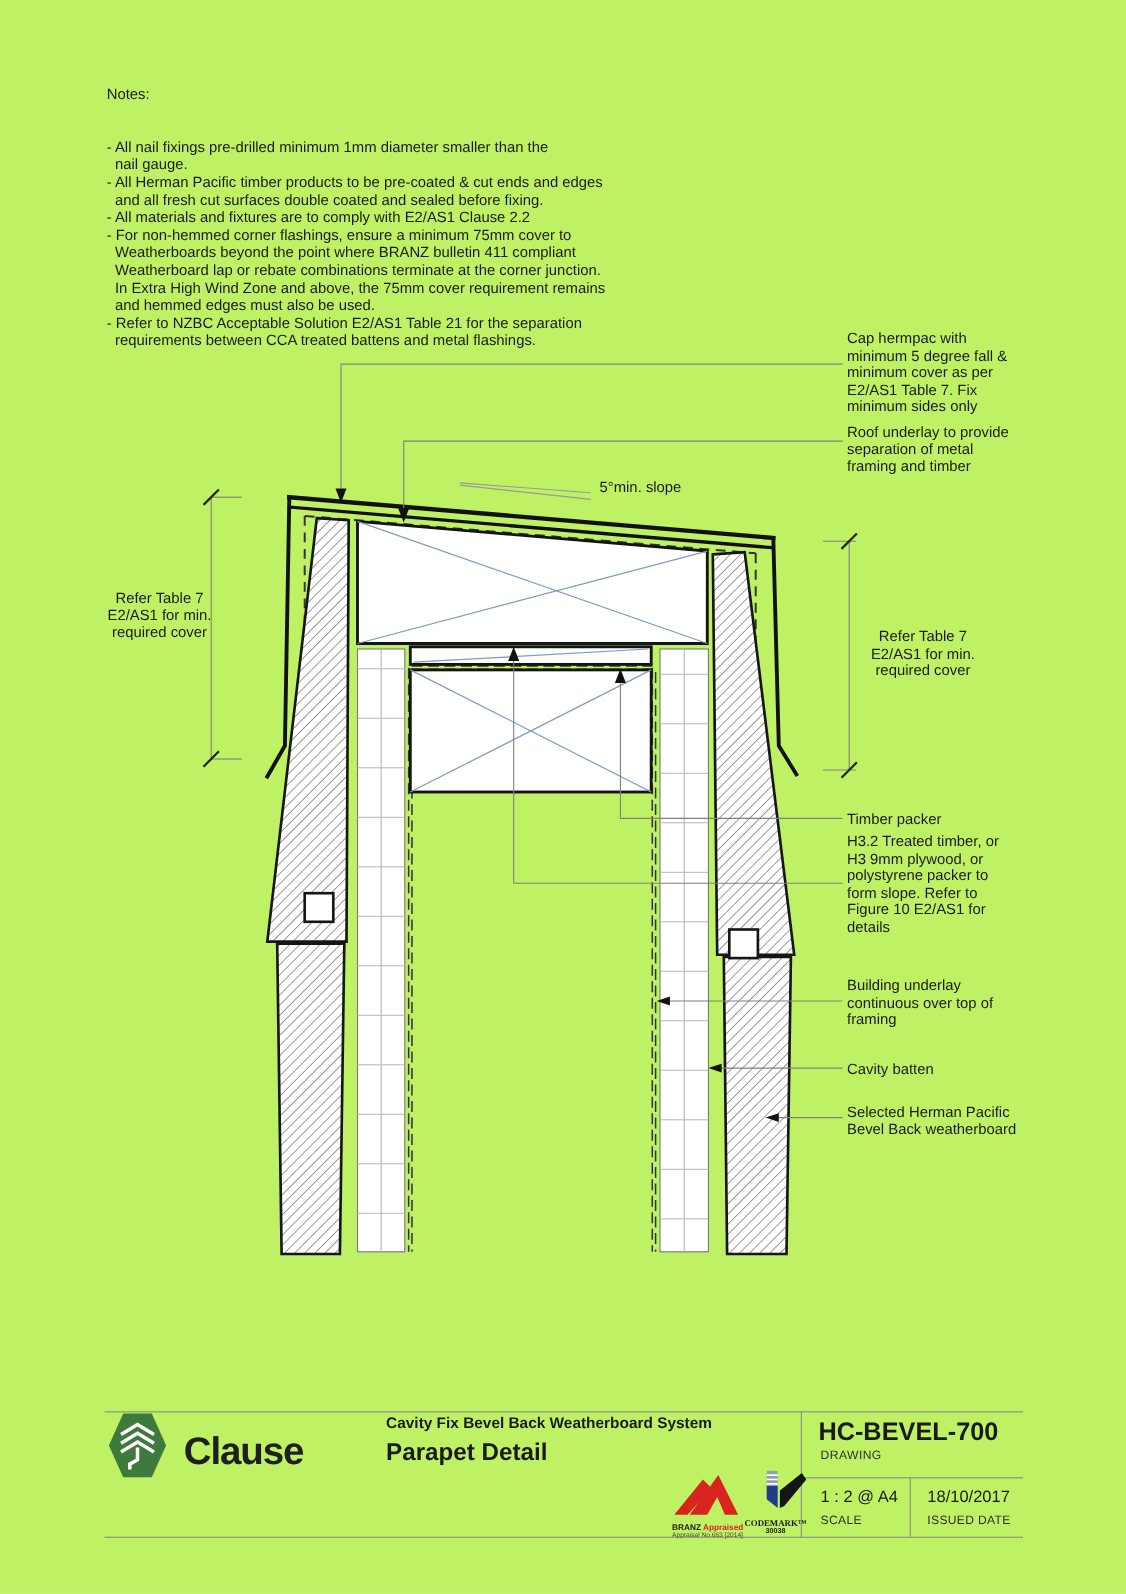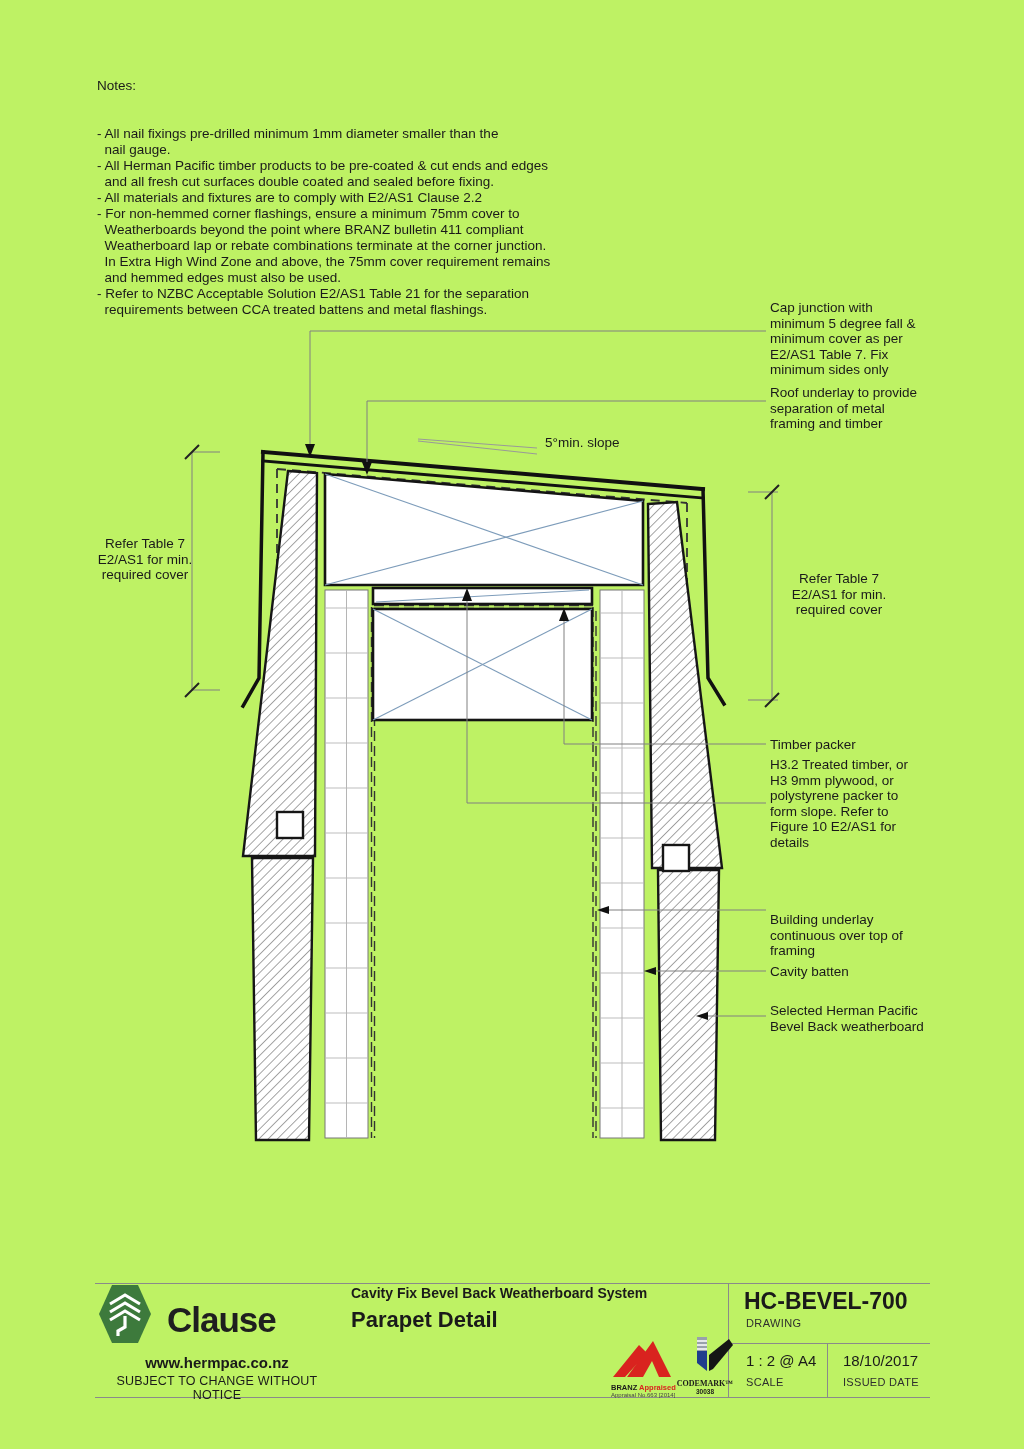--- a/index.html
+++ b/index.html
@@ -173,21 +173,21 @@
       <polygon points="708,1012 708,1020 696,1016"></polygon>
     </g>
   </svg>
 
   <div class="notes">
     <div>Notes:</div>
     <div><div>- All nail fixings pre-drilled minimum 1mm diameter smaller than the</div><div>  nail gauge.</div><div>- All Herman Pacific timber products to be pre-coated &amp; cut ends and edges</div><div>  and all fresh cut surfaces double coated and sealed before fixing.</div><div>- All materials and fixtures are to comply with E2/AS1 Clause 2.2</div><div>- For non-hemmed corner flashings, ensure a minimum 75mm cover to</div><div>  Weatherboards beyond the point where BRANZ bulletin 411 compliant</div><div>  Weatherboard lap or rebate combinations terminate at the corner junction.</div><div>  In Extra High Wind Zone and above, the 75mm cover requirement remains</div><div>  and hemmed edges must also be used.</div><div>- Refer to NZBC Acceptable Solution E2/AS1 Table 21 for the separation</div><div>  requirements between CCA treated battens and metal flashings.</div></div>
   </div>
 
   <div class="ann" style="left:770px;top:300px;width:160px;">
-      <div>Cap junction with</div>
+      <div>Cap hermpac with</div>
       <div>minimum 5 degree fall &amp;</div>
       <div>minimum cover as per</div>
       <div>E2/AS1 Table 7. Fix</div>
       <div>minimum sides only</div>
     </div>
   <div class="ann" style="left:770px;top:385px;width:170px;">
       <div>Roof underlay to provide</div>
       <div>separation of metal</div>
       <div>framing and timber</div>
     </div>
@@ -204,21 +204,21 @@
     </div>
   <div class="ann" style="left:770px;top:737px;">Timber packer</div>
   <div class="ann" style="left:770px;top:757px;width:160px;">
       <div>H3.2 Treated timber, or</div>
       <div>H3 9mm plywood, or</div>
       <div>polystyrene packer to</div>
       <div>form slope. Refer to</div>
       <div>Figure 10 E2/AS1 for</div>
       <div>details</div>
     </div>
-  <div class="ann" style="left:770px;top:912px;width:170px;">
+  <div class="ann" style="left:770px;top:888px;width:170px;">
       <div>Building underlay</div>
       <div>continuous over top of</div>
       <div>framing</div>
     </div>
   <div class="ann" style="left:770px;top:964px;">Cavity batten</div>
   <div class="ann" style="left:770px;top:1003px;width:170px;">
       <div>Selected Herman Pacific</div>
       <div>Bevel Back weatherboard</div>
     </div>
 
@@ -231,24 +231,20 @@
   <svg class="logo-hex" width="52" height="60" viewBox="0 0 52 60">
     <polygon points="13,1 39,1 52,30 39,59 13,59 0,30" fill="#3d7a3c"></polygon>
     <g stroke="#ffffff" stroke-width="3.2" fill="none" stroke-linejoin="miter">
       <polyline points="11,20 26,11 41,20"></polyline>
       <polyline points="11,28 26,19 41,28"></polyline>
       <polyline points="11,36 26,27 41,36"></polyline>
       <polyline points="26,32 26,43 19,47 19,52"></polyline>
     </g>
   </svg>
   <div class="brand-word">Clause</div>
-  <div class="web-block">
-    <div class="web-url">www.hermpac.co.nz</div>
-    <div class="web-disc">SUBJECT TO CHANGE WITHOUT NOTICE</div>
-  </div>
 
   <div class="tb-system">Cavity Fix Bevel Back Weatherboard System</div>
   <div class="tb-title">Parapet Detail</div>
 
   <div class="branz">
     <svg width="58" height="40" viewBox="0 0 58 40">
       <polygon points="0,38 26,6 34,14 12,38" fill="#d9231f"></polygon>
       <polygon points="14,38 40,2 58,38 46,38 39,22 30,38" fill="#d9231f"></polygon>
     </svg>
     <div class="branz-line1">

